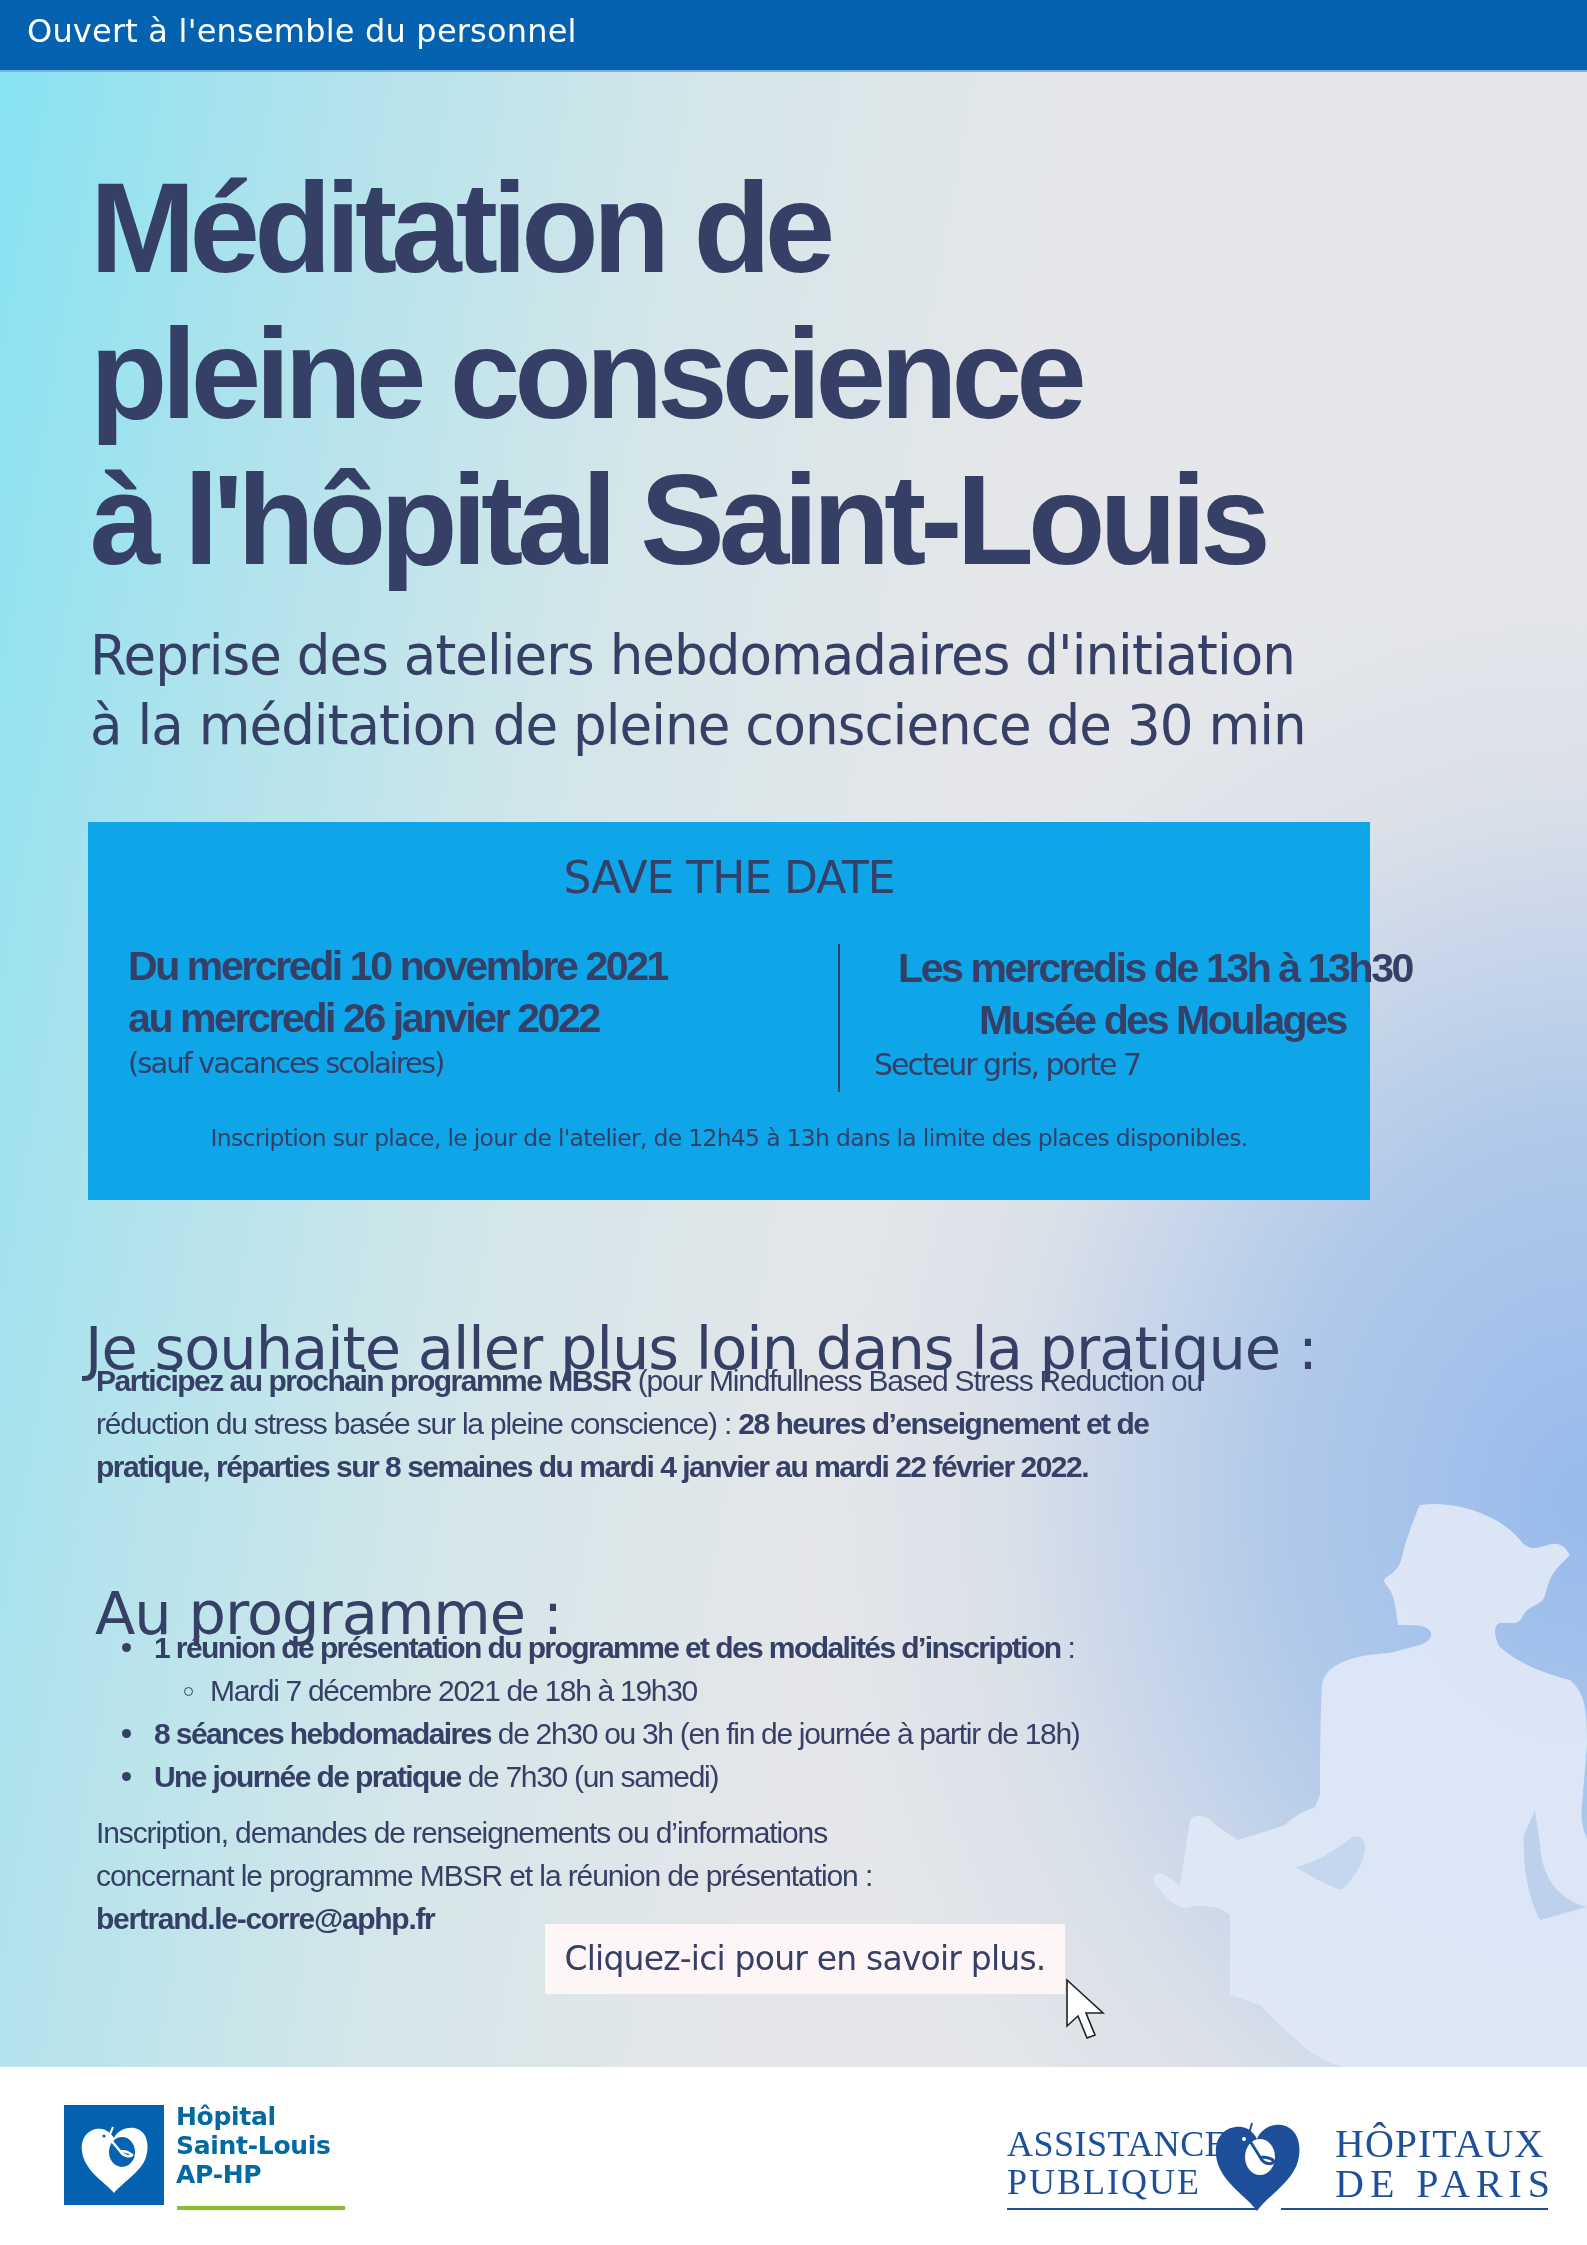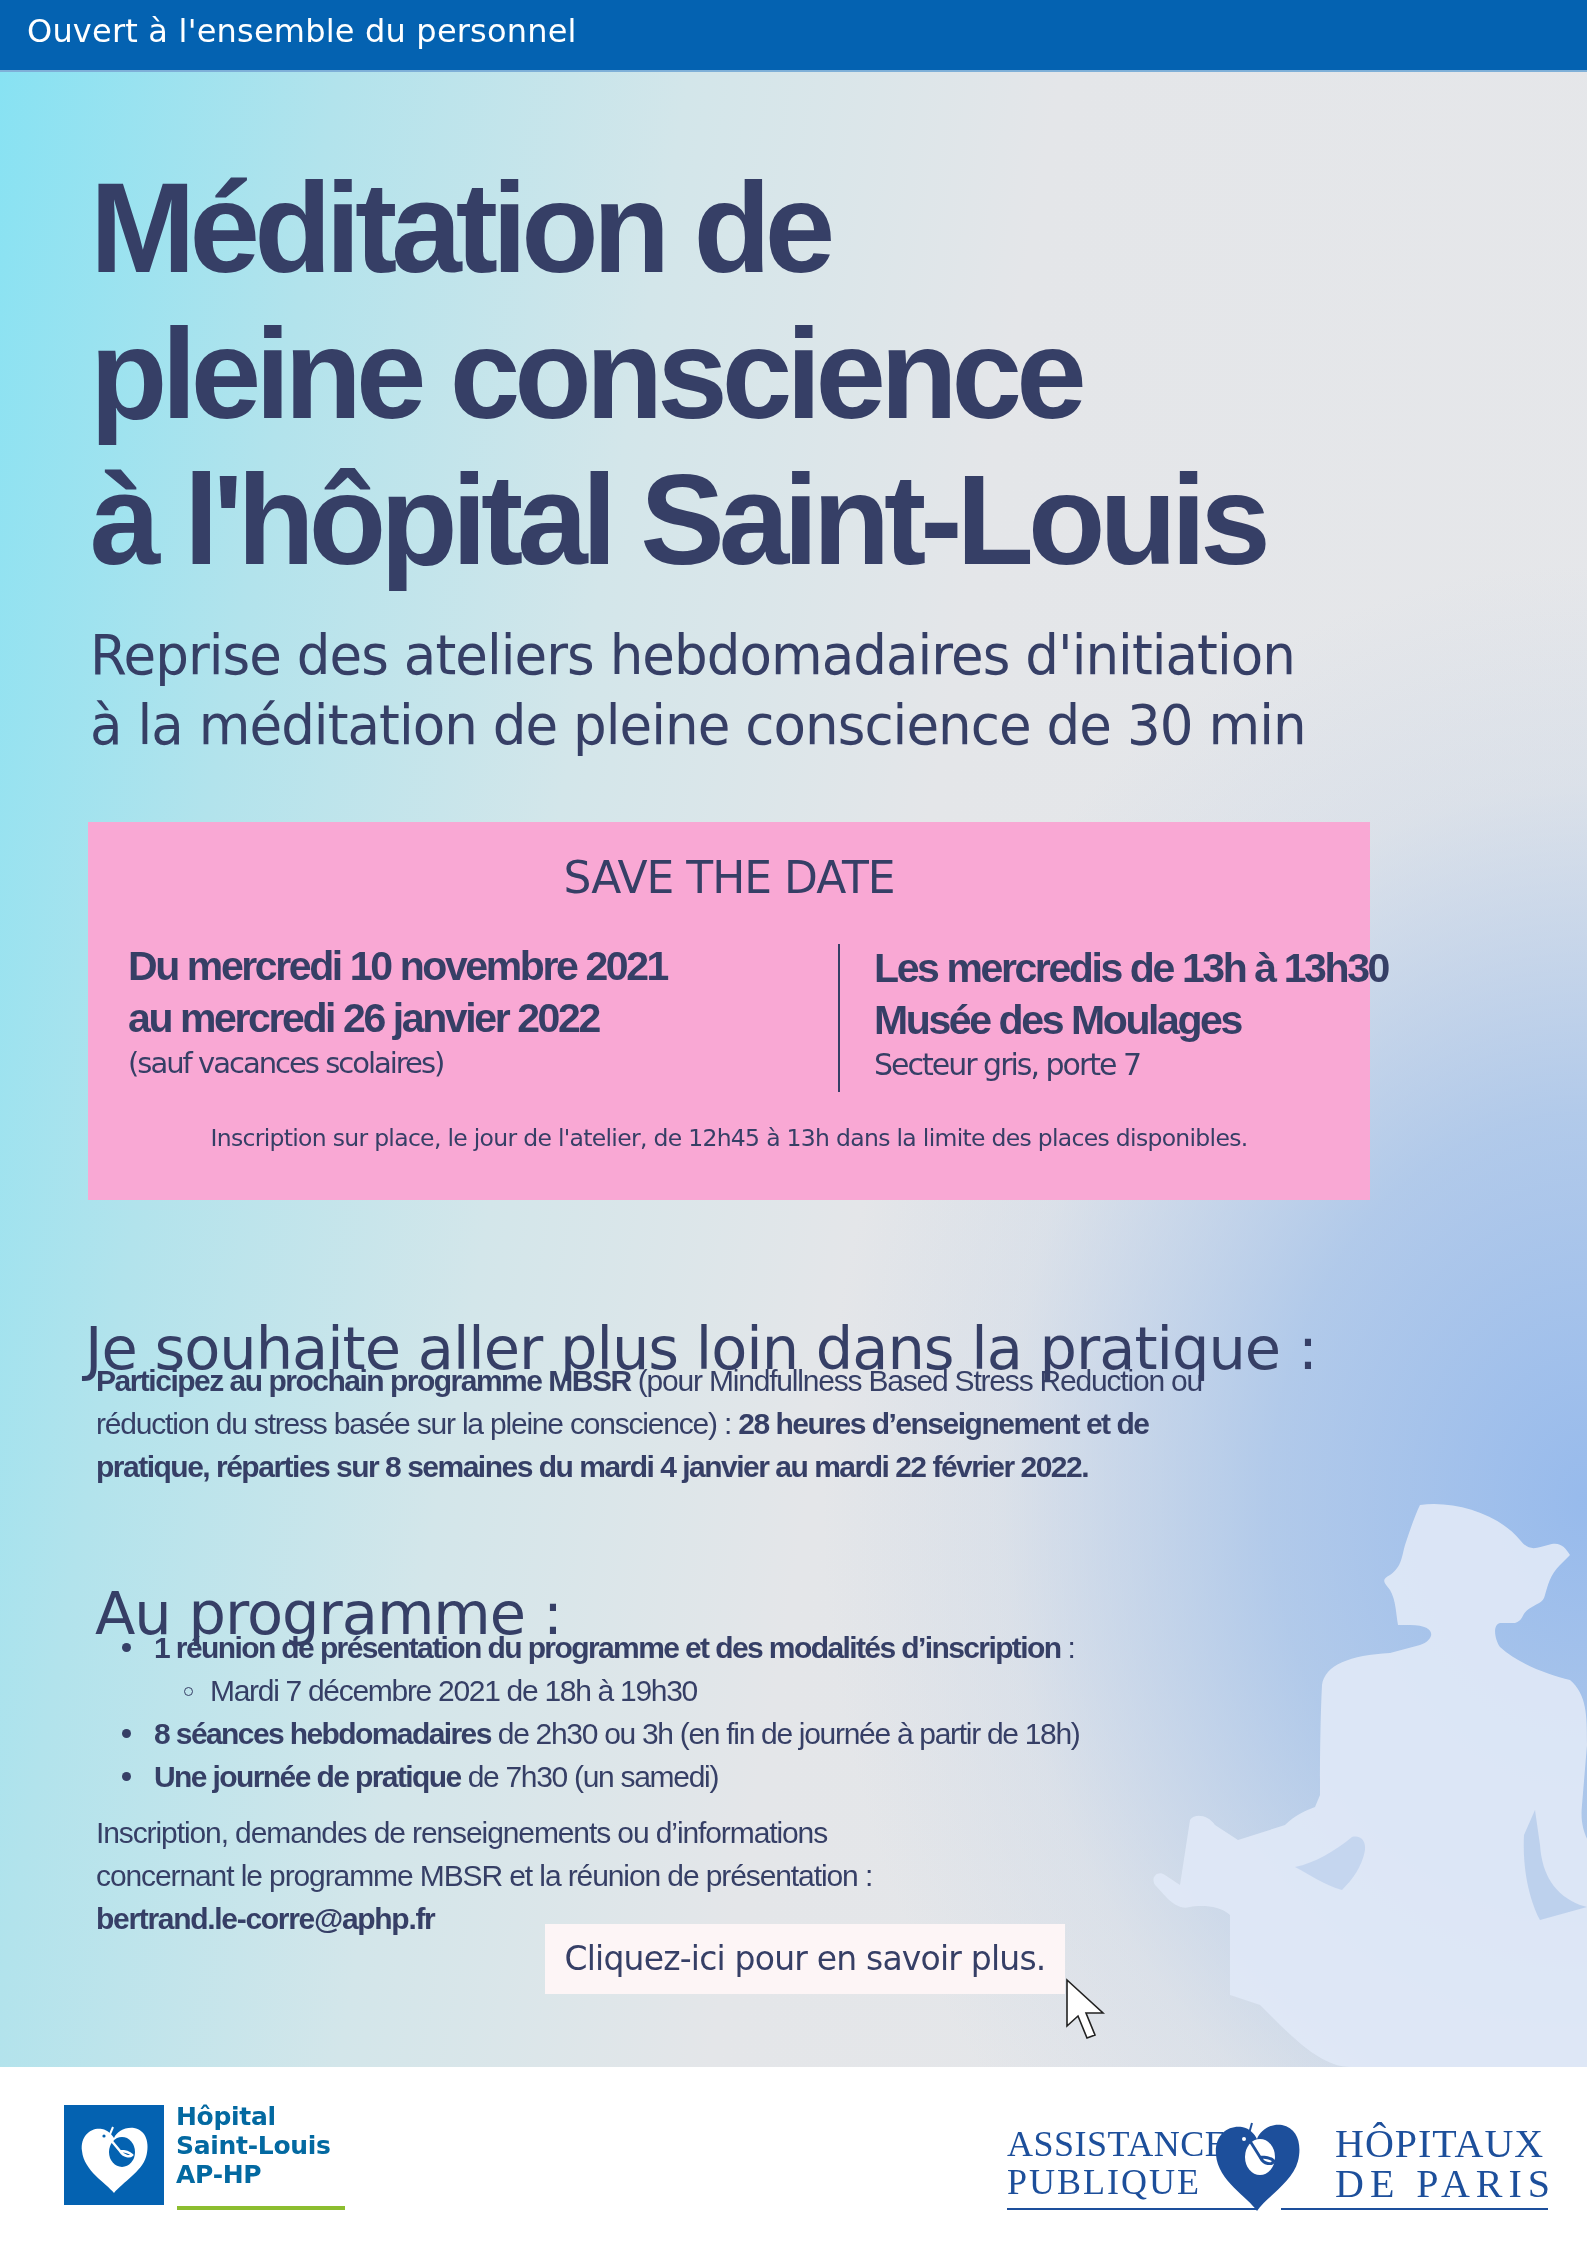--- a/index.html
+++ b/index.html
@@ -72,21 +72,21 @@
     color: #363f66;
     white-space: nowrap;
   }
   .subtitle div { transform: scaleX(0.965); transform-origin: left center; }
 
   .date-card {
     position: absolute;
     left: 88px; top: 822px;
     width: 1282px;
     height: 378px;
-    background: #f9a8d4;
+    background: #0ea5e9;
   }
   .date-card .std {
     position: absolute;
     left: 0; right: 0; top: 30px;
     text-align: center;
     font-family: "DejaVu Sans", sans-serif;
     font-weight: 400;
     font-size: 44px;
     letter-spacing: -1px;
     color: #363f66;
@@ -117,21 +117,21 @@
     color: #363f66;
   }
   .light-line {
     font-family: "DejaVu Sans", sans-serif;
     font-size: 29px;
     line-height: 38px;
     letter-spacing: -2px;
     white-space: nowrap;
     color: #363f66;
   }
-  .col-right .bold-line { margin-left: 88px; }
+  .col-right .bold-line { margin-left: 112px; text-align: right; }
   .col-right .light-line { margin-left: 88px; font-size: 30px; }
   .date-card .note {
     position: absolute;
     left: 0; right: 0; top: 302px;
     text-align: center;
     font-family: "DejaVu Sans", sans-serif;
     font-size: 23.5px;
     letter-spacing: -0.7px;
     color: #363f66;
     white-space: nowrap;

